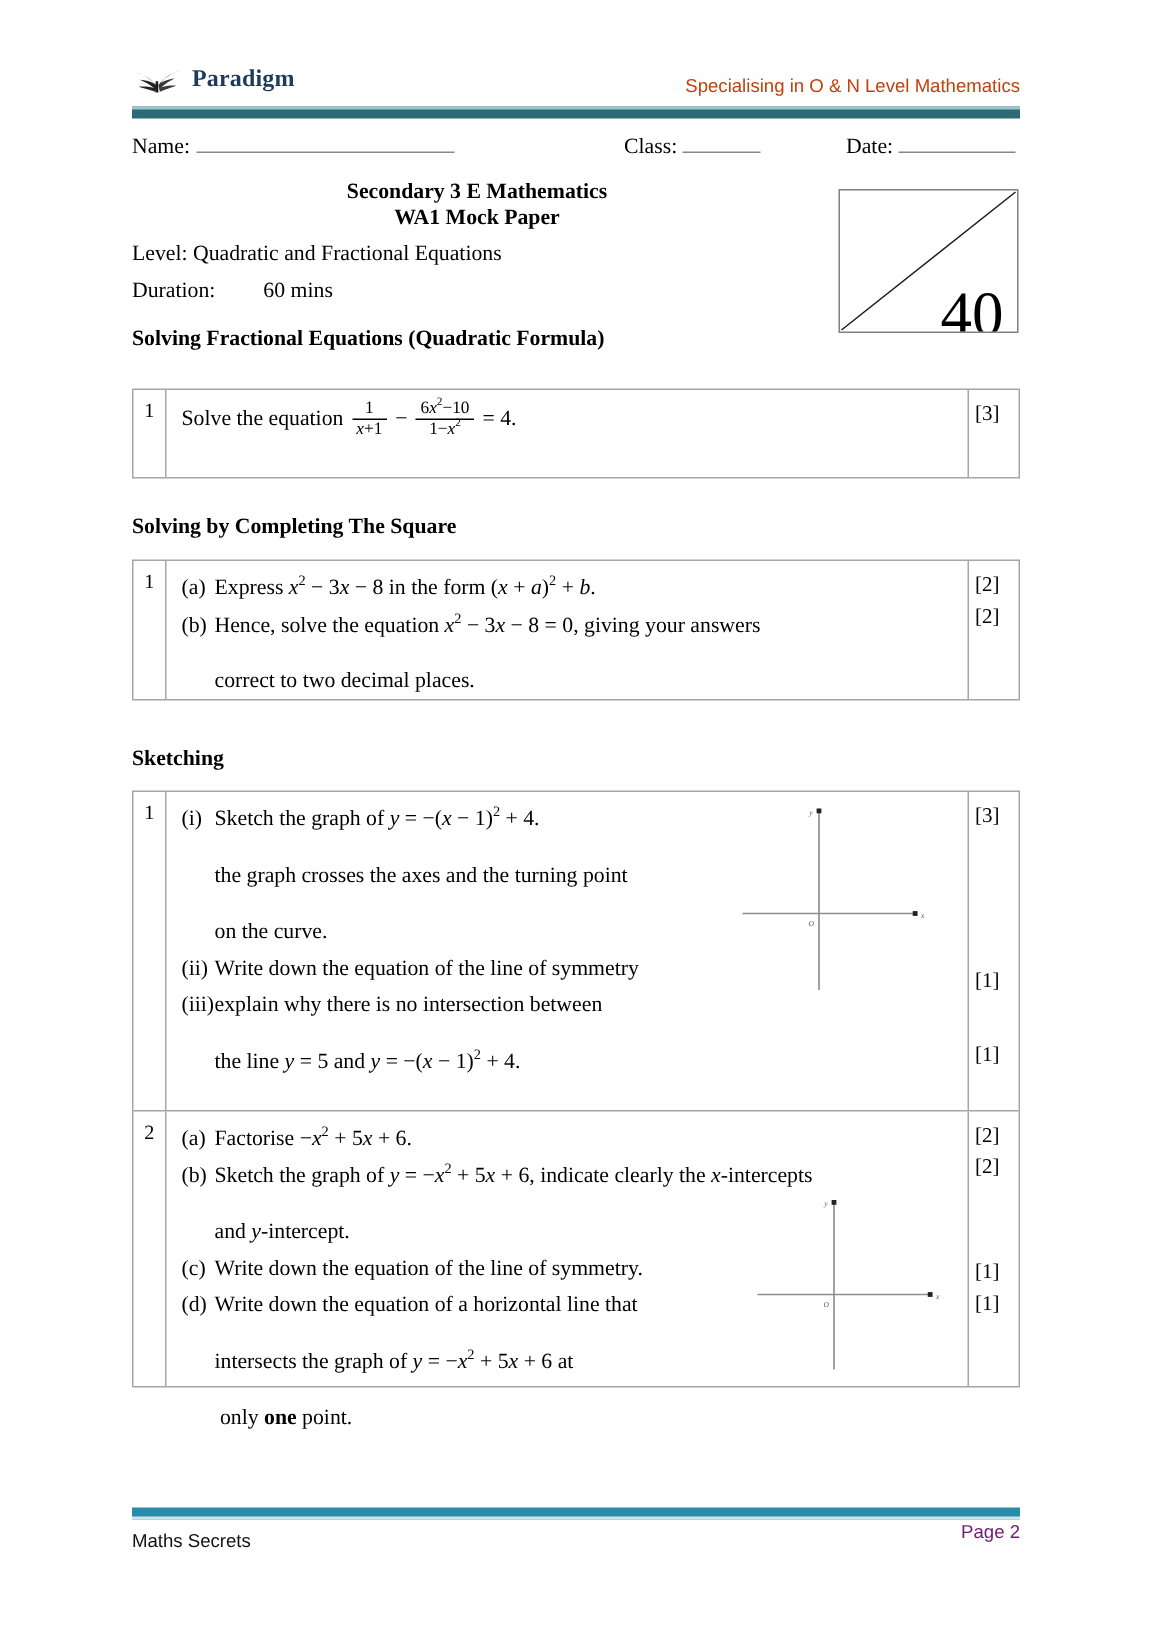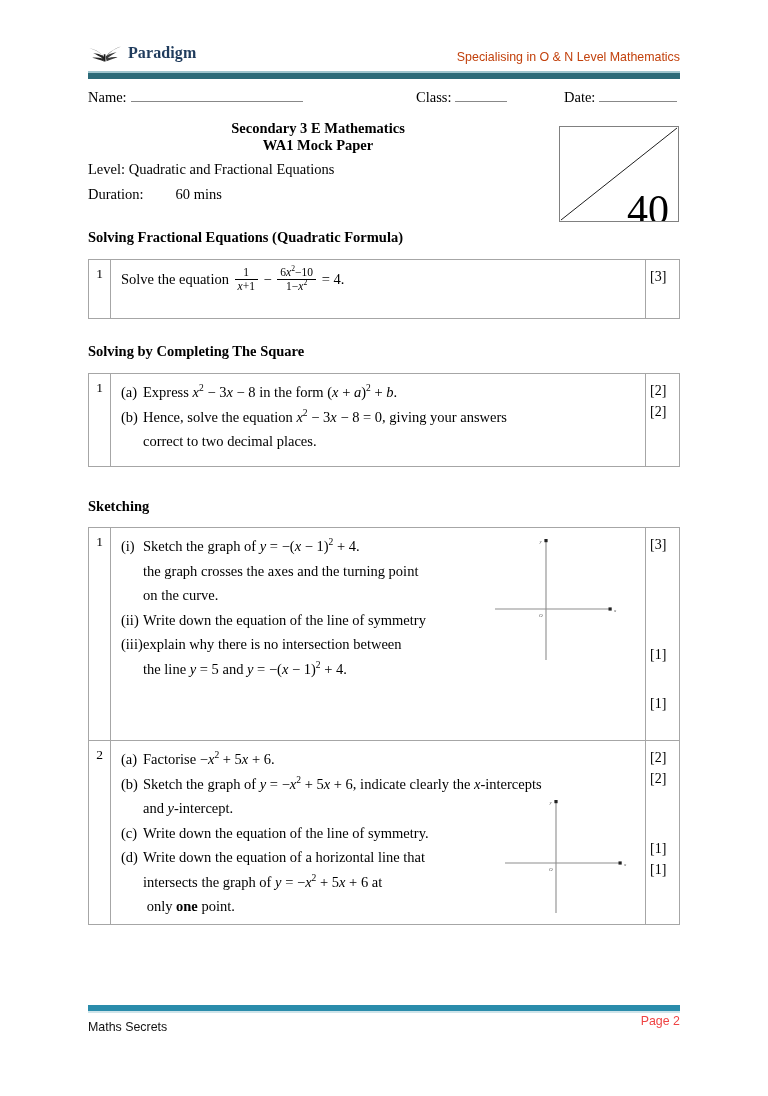--- a/index.html
+++ b/index.html
@@ -195,21 +195,21 @@
     border-left: 1px solid #a6a6a6;
     padding-top: 6px;
     padding-left: 4px;
     font-size: 14px;
     line-height: 21px;
   }
   .qmarks .mk { display: block; }
 
   .part { display: block; white-space: nowrap; }
   .part .lead { display: inline-block; width: 22px; }
-  .part.indent { padding-left: 22px; }
+  .part.indent { padding-left: 22px; margin-top: 13px; }
 
   
   .m  { font-style: italic; font-family: "Liberation Serif","DejaVu Serif",serif; }
   .mr { font-style: normal; font-family: "Liberation Serif","DejaVu Serif",serif; }
   sup { font-size: 0.66em; vertical-align: super; line-height: 0; }
   .frac {
     display: inline-block;
     vertical-align: -0.52em;
     text-align: center;
     font-size: 11.5px;
@@ -249,21 +249,21 @@
     font-family: "Liberation Sans","DejaVu Sans",sans-serif;
     font-size: 12.4px;
     color: #111;
   }
   .footer-right {
     position: absolute;
     right: 88px;
     top: 1014px;
     font-family: "Liberation Sans","DejaVu Sans",sans-serif;
     font-size: 12.4px;
-    color: #ef4444;
+    color: #701a75;
   }
 </style>
 </head>
 <body>
 
 <div class="page">
 
   <div class="header">
     <div class="brand">
       <span class="wing-icon">
@@ -303,21 +303,21 @@
     <span>Duration:</span><span class="dur-val">60 mins</span>
   </div>
 
   <div class="marksbox">
     <svg viewBox="0 0 120 96" preserveAspectRatio="none" aria-hidden="true">
       <line x1="1" y1="95" x2="119" y2="1" stroke="#1a1a1a" stroke-width="1"></line>
     </svg>
     <span class="marks-total">40</span>
   </div>
 
-  <div class="section-heading" style="top:229px;text-align:right;">Solving Fractional Equations (Quadratic Formula)</div>
+  <div class="section-heading" style="top:218px;text-align:right;">Solving Fractional Equations (Quadratic Formula)</div>
 
   <div class="qtable" style="top:259px;">
     <div class="qrow">
       <div class="qnum">1</div>
       <div class="qbody" style="height:58px;">
         <span class="part"><span>Solve the equation</span>&nbsp;<span class="frac"><span class="num mr">1</span><span class="den"><span class="m">x</span><span class="mr">+1</span></span></span>&nbsp;<span class="mr">−</span>&nbsp;<span class="frac"><span class="num"><span class="mr">6</span><span class="m">x</span><sup class="mr">2</sup><span class="mr">−10</span></span><span class="den"><span class="mr">1−</span><span class="m">x</span><sup class="mr">2</sup></span></span>&nbsp;<span>= 4.</span></span>
       </div>
       <div class="qmarks">
         <span class="mk">[3]</span>
       </div>

